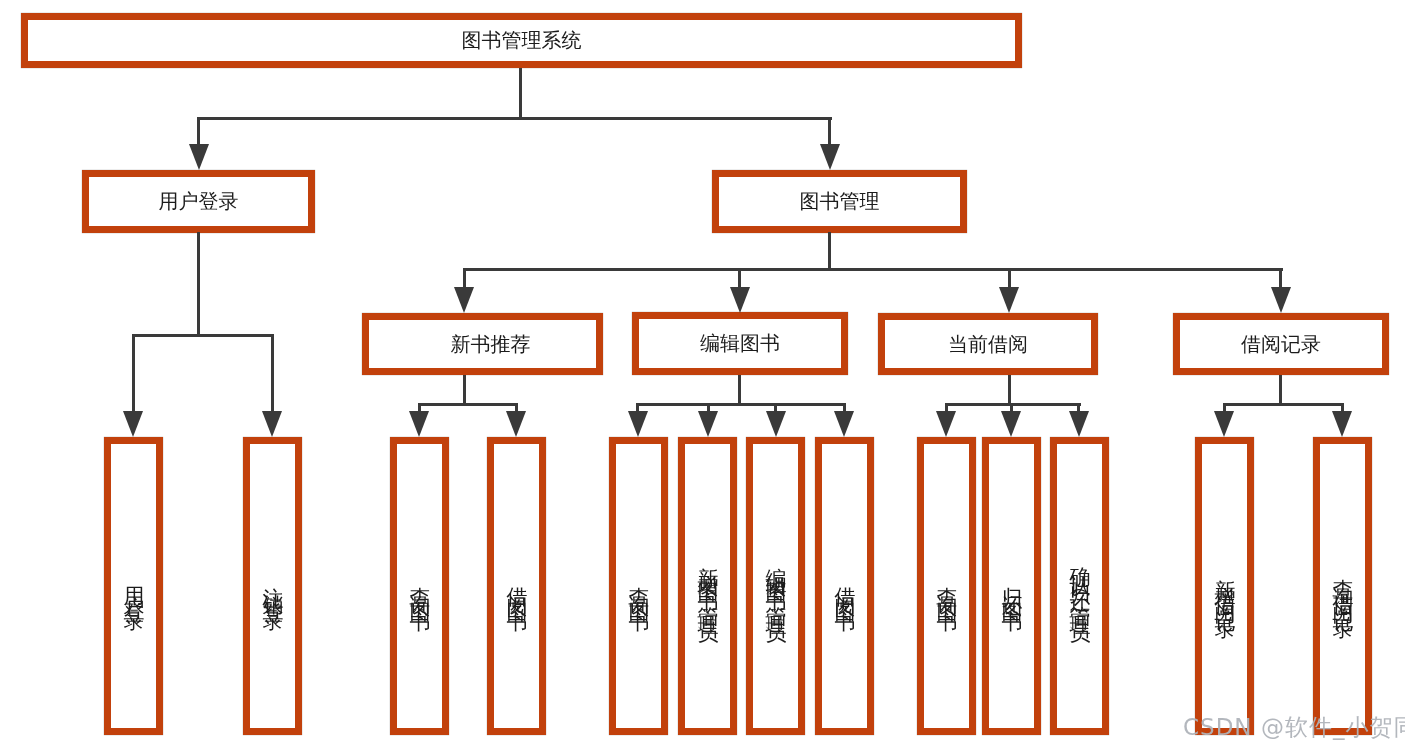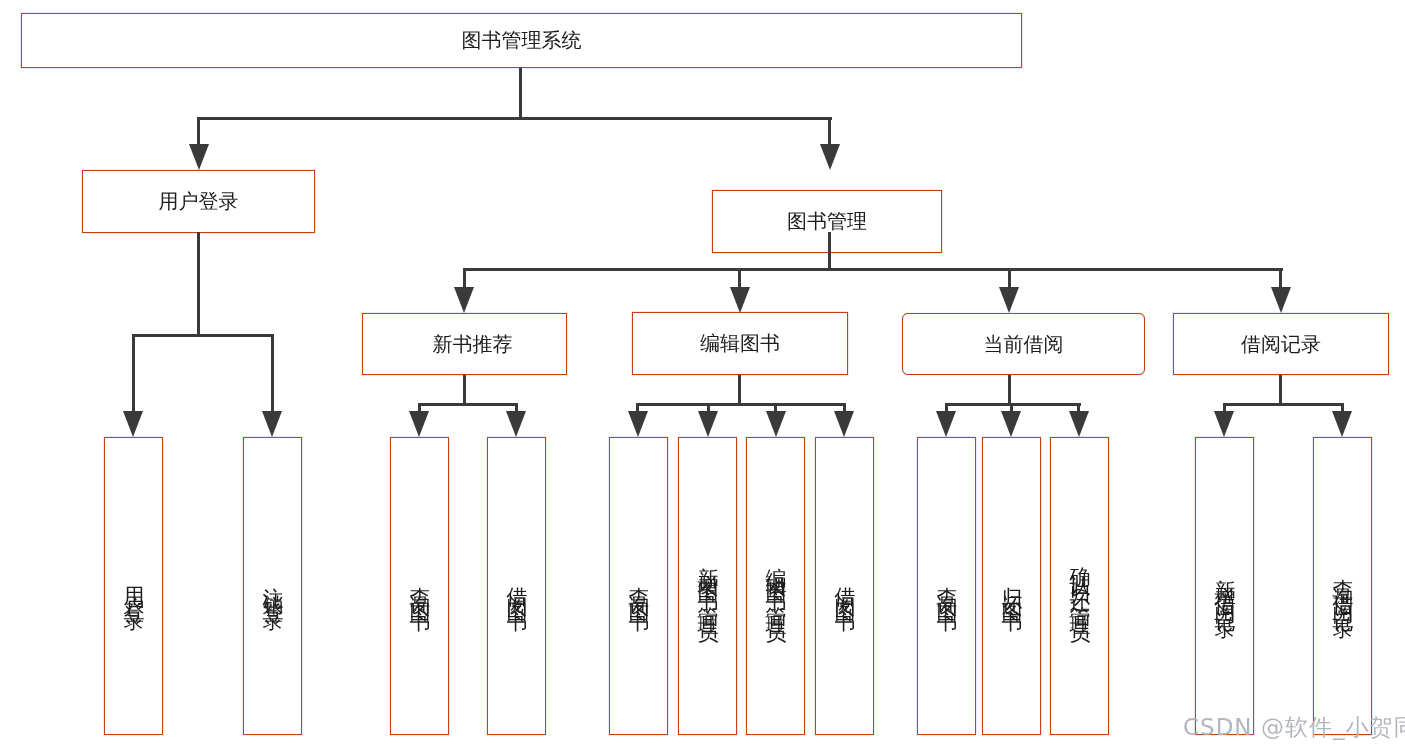--- a/index.html
+++ b/index.html
@@ -7,21 +7,21 @@
     position:relative;
     width:1405px;height:747px;
     background:#ffffff;
     font-family:"DejaVu Sans","Liberation Sans",sans-serif;
     overflow:hidden;
   }
   .box{
     position:absolute;
     box-sizing:border-box;
     background:#ffffff;
-    border:1px solid #c2410c;
+    border:7px solid #c2410c;
     box-shadow:0 0 1px rgba(0,0,0,0.45);
     display:flex;align-items:center;justify-content:center;
     color:#1c1c1c;
     font-size:20px;
     text-align:center;
     white-space:nowrap;
   }
   .vert{
     writing-mode:vertical-rl;
     text-orientation:mixed;
@@ -44,24 +44,24 @@
     left:1183px;top:712px;
     font-size:23px;
     color:rgba(175,179,185,0.95);
     letter-spacing:1px;
     z-index:6;
     white-space:nowrap;
   }
   
   .n-root{left:21px;top:13px;width:1001px;height:55px;}
   .n-user{left:82px;top:170px;width:233px;height:63px;}
-  .n-mgmt{left:712px;top:170px;width:230px;height:63px;margin-top:20px;}
-  .n-g1{left:362px;top:313px;width:205px;height:62px;padding-left:16px;}
+  .n-mgmt{left:712px;top:170px;width:255px;height:63px;}
+  .n-g1{left:362px;top:313px;width:241px;height:62px;padding-left:16px;}
   .n-g2{left:632px;top:312px;width:216px;height:63px;}
-  .n-g3{left:902px;top:313px;width:243px;height:62px;border-radius:6px;}
+  .n-g3{left:878px;top:313px;width:220px;height:62px;}
   .n-g4{left:1173px;top:313px;width:216px;height:62px;}
   .leaf{top:437px;width:59px;height:298px;}
   .lf1{left:104px;}  .lf2{left:243px;}
   .lf3{left:390px;}  .lf4{left:487px;}
   .lf5{left:609px;}  .lf6{left:678px;} .lf7{left:746px;} .lf8{left:815px;}
   .lf9{left:917px;}  .lf10{left:982px;} .lf11{left:1050px;}
   .lf12{left:1195px;} .lf13{left:1313px;}
 </style>
 </head>
 <body>

